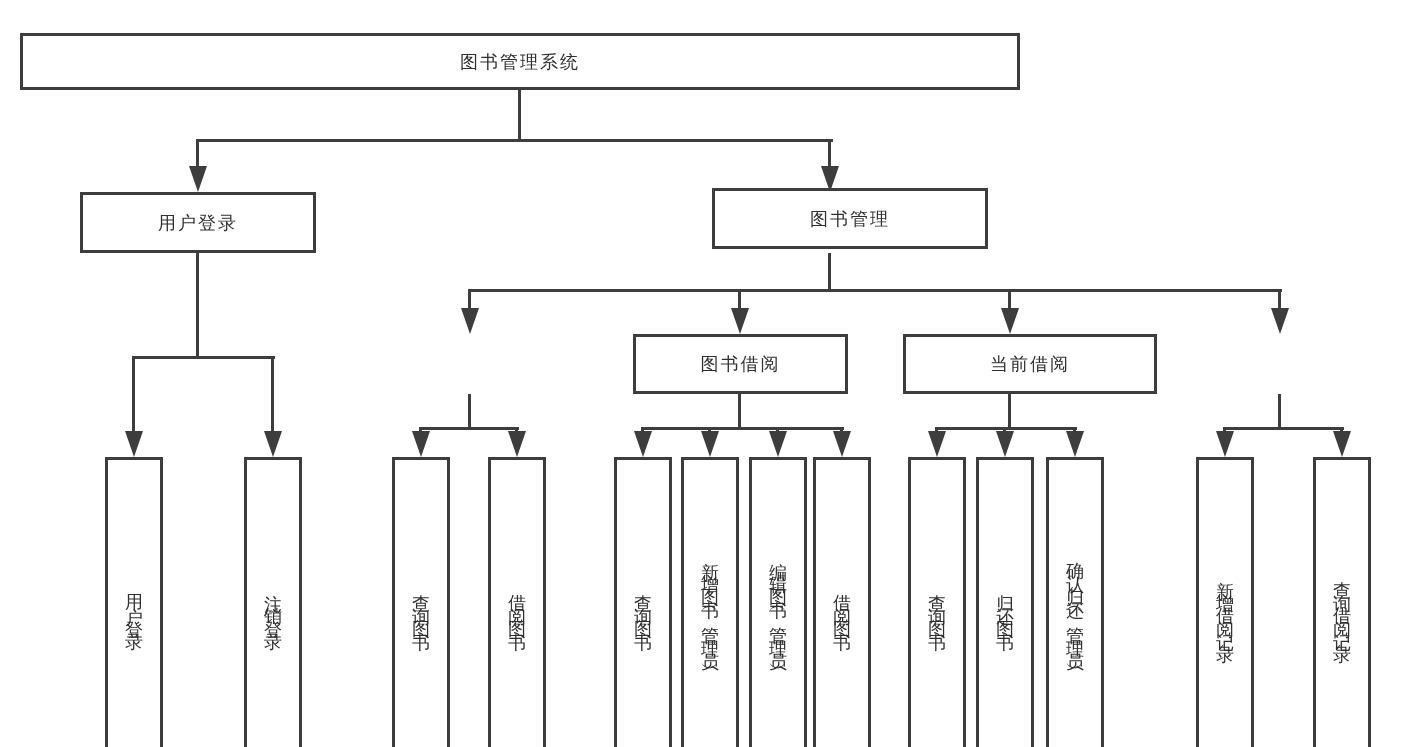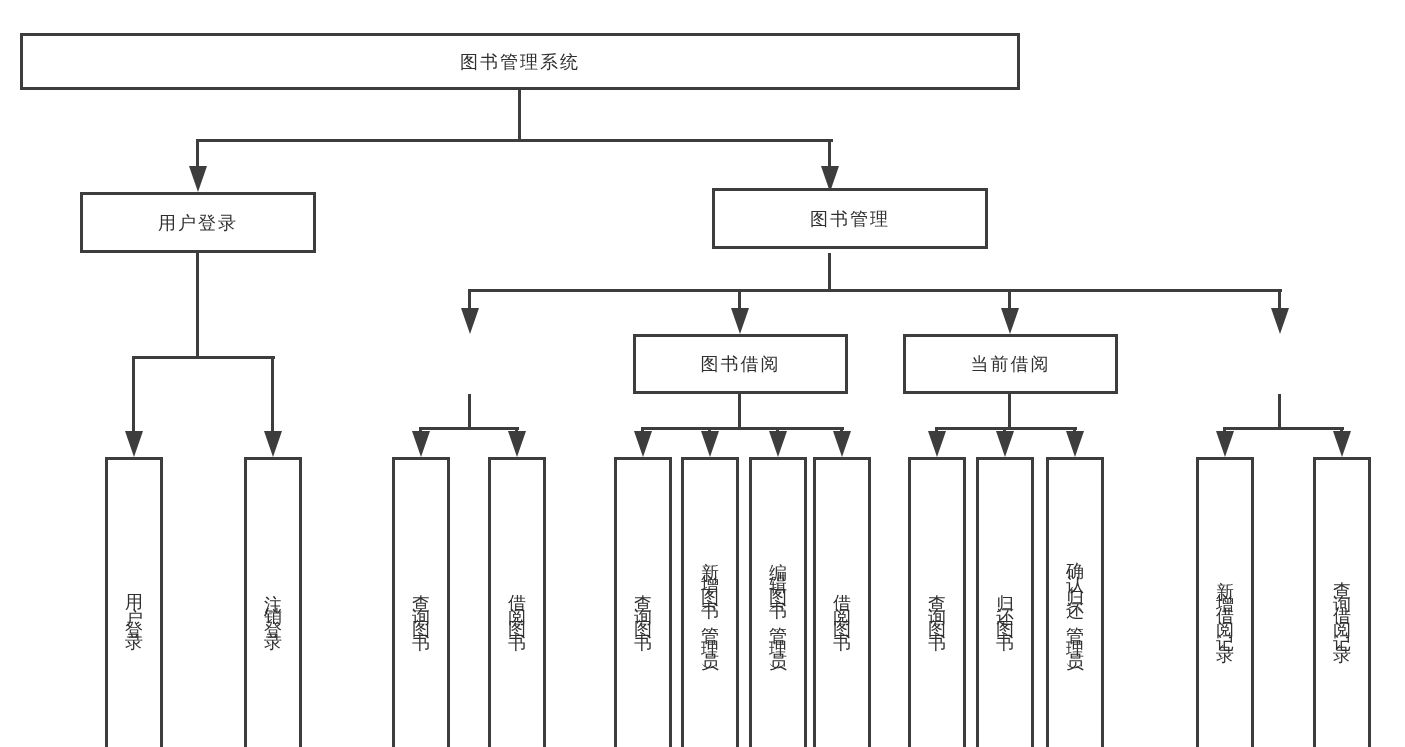--- a/index.html
+++ b/index.html
@@ -42,21 +42,21 @@
 
   <div class="box" style="left:20px;top:13px;width:1000px;height:57px">图书管理系统</div>
 
   <div class="box" style="left:80px;top:172px;width:236px;height:61px">用户登录</div>
 
   <div class="box" style="left:712px;top:168px;width:276px;height:61px">图书管理</div>
 
 
   <div class="box" style="left:633px;top:314px;width:215px;height:60px">图书借阅</div>
 
-  <div class="box" style="left:903px;top:314px;width:215px;height:60px">当前借阅</div>
+  <div class="box" style="left:903px;top:314px;width:254px;height:60px">当前借阅</div>
 
 
   <div class="vbox" style="left:105px">用户登录</div>
   <div class="vbox" style="left:244px">注销登录</div>
 
   <div class="vbox" style="left:392px">查询图书</div>
   <div class="vbox" style="left:488px">借阅图书</div>
 
   <div class="vbox" style="left:614px">查询图书</div>
   <div class="vbox" style="left:681px">新增图书（管理员）</div>

